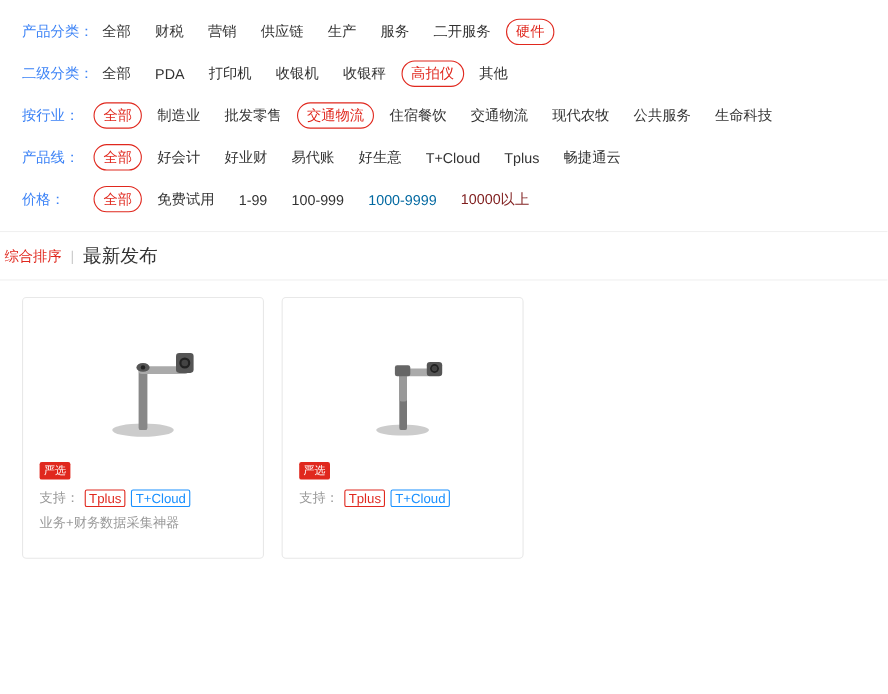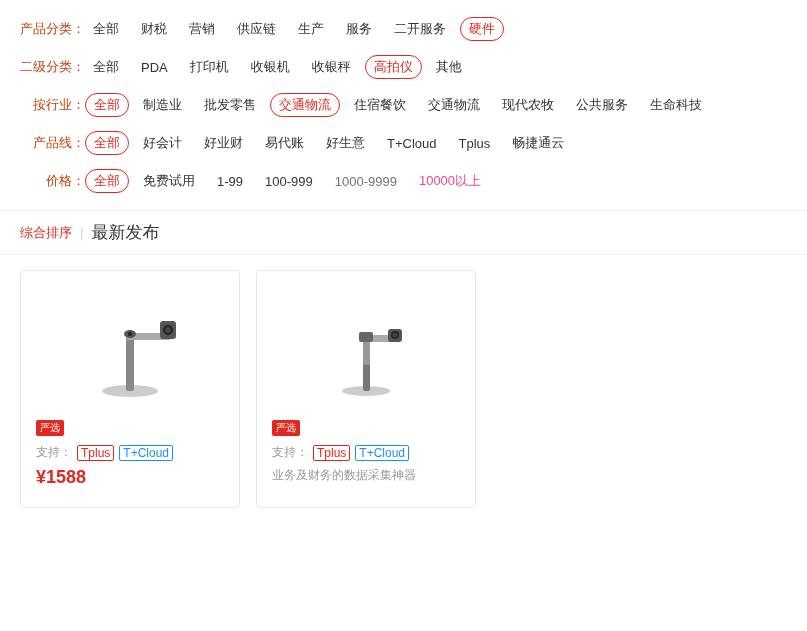--- a/index.html
+++ b/index.html
@@ -17,24 +17,23 @@
     }
 
     .filter-row {
       display: flex;
       align-items: center;
       padding: 7px 0;
       flex-wrap: nowrap;
     }
 
     .filter-label {
-      color: #c2410c;
+      color: #3b82f6;
       min-width: 65px;
       flex-shrink: 0;
-      text-align: right;
     }
 
     .filter-items {
       display: flex;
       align-items: center;
       flex-wrap: wrap;
       gap: 20px 6px;
     }
 
     .filter-item {
@@ -47,21 +46,21 @@
 
     .filter-item.active-red-border {
       border: 1px solid #e0281e;
       color: #e0281e;
       border-radius: 12px;
     }
 
     .sort-bar {
       display: flex;
       align-items: center;
-      padding: 10px 20px;
+      padding: 10px 4px;
       border-bottom: 1px solid #f0f0f0;
       gap: 0;
     }
 
     .sort-item {
       font-size: 13px;
       cursor: pointer;
       color: #e0281e;
     }
 
@@ -228,22 +227,22 @@
     </div>
   </div>
 
   <div class="filter-row">
     <span class="filter-label">价格：</span>
     <div class="filter-items">
       <span class="filter-item active-red-border">全部</span>
       <span class="filter-item">免费试用</span>
       <span class="filter-item">1-99</span>
       <span class="filter-item">100-999</span>
-      <span class="filter-item" style="color:#737373;">1000-9999</span>
-      <span class="filter-item" style="color:#ec4899;">10000以上</span>
+      <span class="filter-item" style="color:#0369a1;">1000-9999</span>
+      <span class="filter-item" style="color:#7f1d1d;">10000以上</span>
     </div>
   </div>
 
 </div>
 
 <div class="sort-bar">
   <span class="sort-item">综合排序</span>
   <span class="sort-divider">|</span>
   <span class="sort-item-normal">最新发布</span>
 </div>
@@ -271,21 +270,21 @@
       </svg>
     </div>
     <div class="product-title-row">
       <span class="badge-yanxuan">严选</span>
     </div>
     <div class="product-support">
       <span>支持：</span>
       <span class="tag-tplus">Tplus</span>
       <span class="tag-tcloud">T+Cloud</span>
     </div>
-    <div class="product-price">¥1588</div>
+    <div class="product-desc">业务+财务数据采集神器</div>
   </div>
 
   <div class="product-card">
     <div class="product-img-container">
 
       <svg class="device-svg" viewBox="0 0 100 110" xmlns="http://www.w3.org/2000/svg">
 
         <ellipse cx="50" cy="100" rx="24" ry="5" fill="#ccc"></ellipse>
 
         <rect x="47" y="48" width="7" height="52" fill="#777" rx="2"></rect>
@@ -302,16 +301,15 @@
       </svg>
     </div>
     <div class="product-title-row">
       <span class="badge-yanxuan">严选</span>
     </div>
     <div class="product-support">
       <span>支持：</span>
       <span class="tag-tplus">Tplus</span>
       <span class="tag-tcloud">T+Cloud</span>
     </div>
-    <div class="product-desc">业务及财务的数据采集神器</div>
   </div>
 
 </div>
 
 </body></html>

